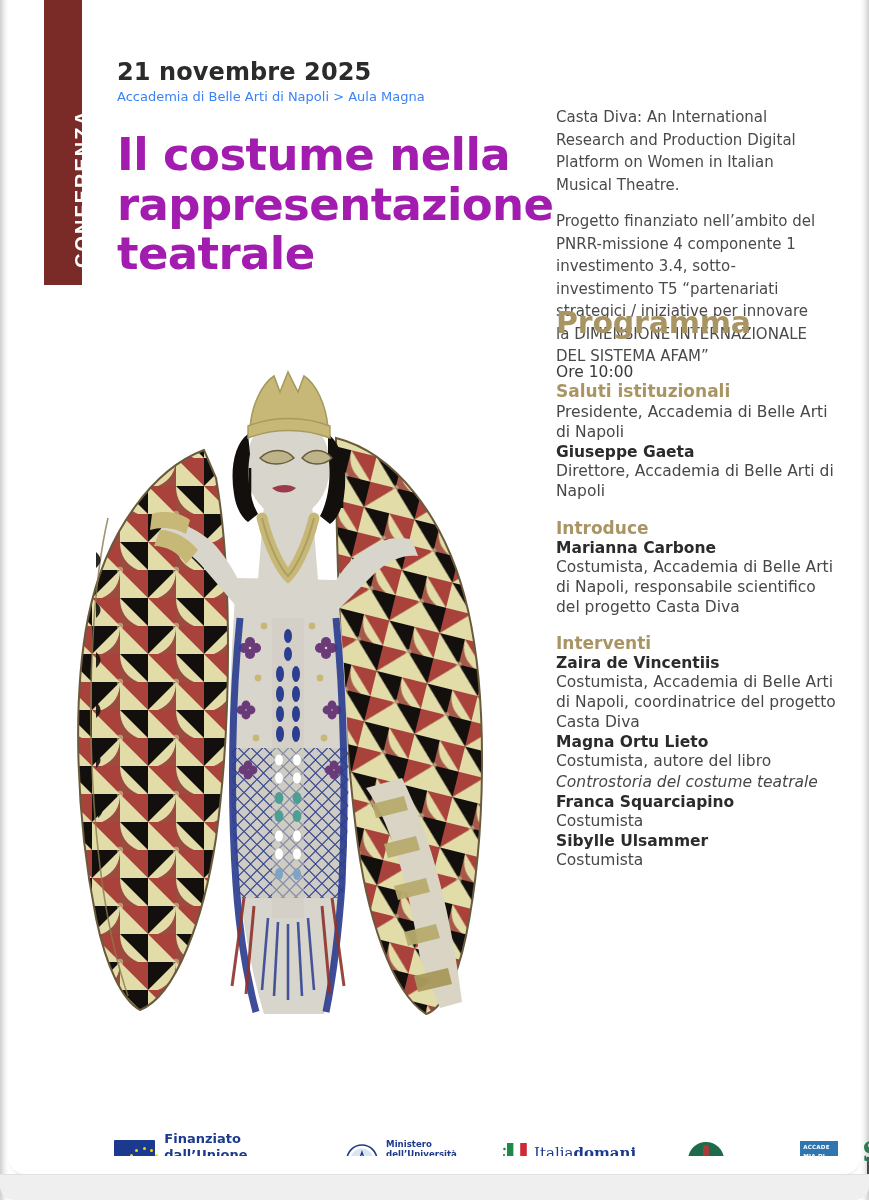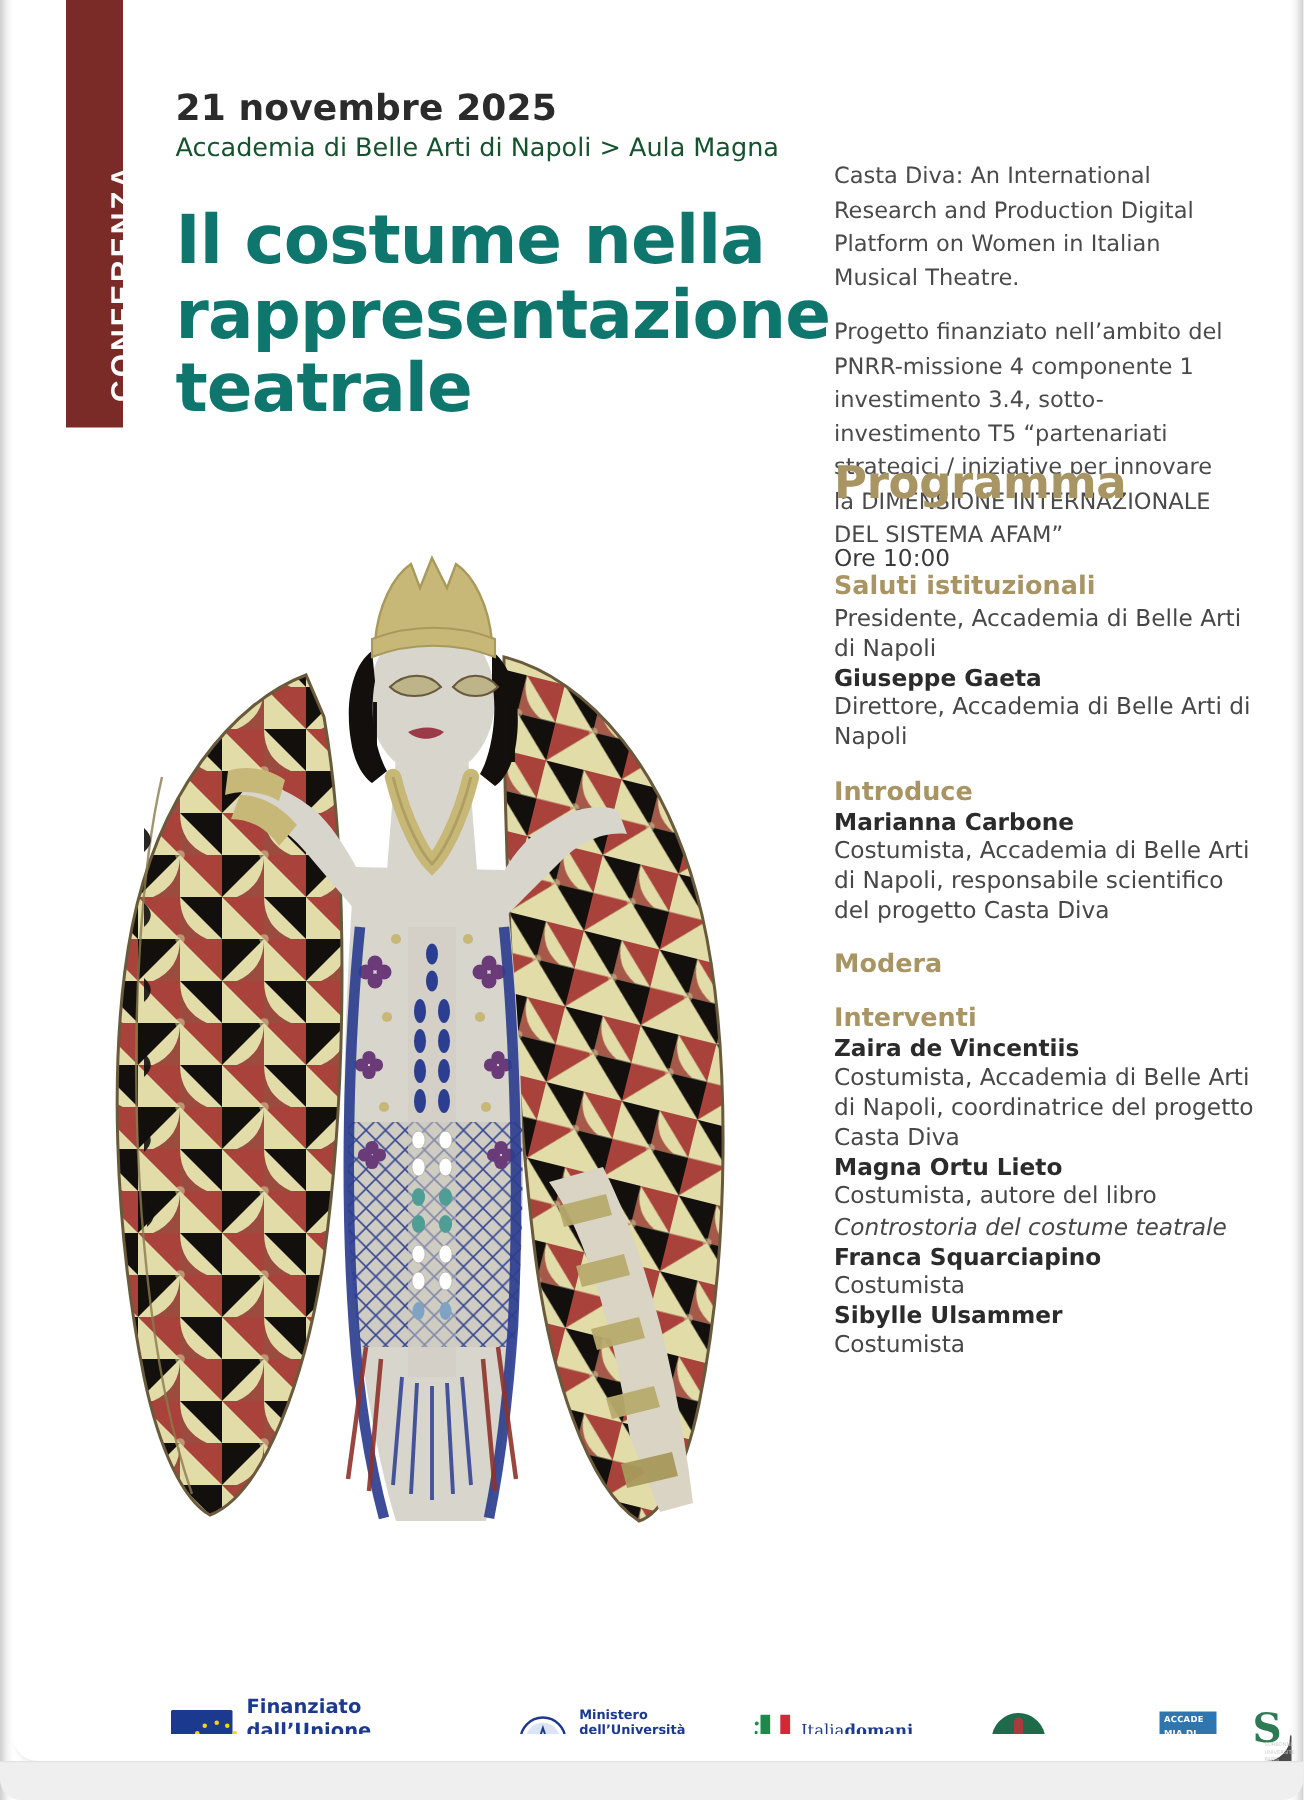--- a/index.html
+++ b/index.html
@@ -39,23 +39,23 @@
     white-space: nowrap;
     color: #ffffff;
     font-size: 20px; font-weight: 700; letter-spacing: 2.0px;
     font-family: "Liberation Sans", sans-serif;
   }
 
   
   .hdr-left { position:absolute; left:117px; top:58px; width:420px; }
   .hdr-date { font-size:24px; font-weight:700; color:#2b2b2b; letter-spacing:.1px;
               font-family:"DejaVu Sans", sans-serif; }
-  .hdr-venue{ font-size:17px; font-weight:400; color:#14532d; margin-top:3px;
+  .hdr-venue{ font-size:13px; font-weight:400; color:#3b82f6; margin-top:3px;
               font-family:"DejaVu Sans", sans-serif; }
-  .hdr-title{ margin-top:26px; color:#0f766e; font-weight:700; font-size:45px;
+  .hdr-title{ margin-top:26px; color:#a21caf; font-weight:700; font-size:45px;
               line-height:1.10; letter-spacing:-0.6px;
               font-family:"DejaVu Sans", sans-serif; }
 
   
   .hdr-right { position:absolute; left:556px; top:62px; width:266px;
                color:#4a4a4a; font-size:15px; line-height:1.50;
                font-family:"DejaVu Sans", sans-serif;margin-top:44px; }
   .hdr-right p + p { margin-top:14px; }
 
   
@@ -92,21 +92,21 @@
   .eu-t1 { font-size:13px; font-weight:700; color:#1b3a8f; line-height:1.22;
            font-family:"DejaVu Sans", sans-serif; }
   .eu-t2 { font-size:7.2px; color:#8d8d8d; margin-top:2px; font-family:"DejaVu Sans", sans-serif; }
 
   .emblem { width:34px; height:40px; position:relative; }
   .mur-txt { margin-left:7px; font-size:8.6px; font-weight:700; color:#1b3a8f;
              line-height:1.25; font-family:"DejaVu Sans", sans-serif; }
 
   .itflag { width:24px; height:34px; position:relative; }
   .id-txt  { margin-left:7px; }
-  .id-t1   { font-size:11px; color:#1b3a8f; font-family:"DejaVu Serif", serif; line-height:1; }
+  .id-t1   { font-size:15px; color:#1b3a8f; font-family:"DejaVu Serif", serif; line-height:1; }
   .id-t1 b { font-weight:700; }
   .id-t2   { font-size:4.1px; color:#7f8fae; margin-top:3px; letter-spacing:.15px;
              font-family:"DejaVu Sans", sans-serif; line-height:1.3; }
 
   .cd-logo { width:36px; height:40px; position:relative; }
   .cd-arc  { position:absolute; left:0; top:2px; width:36px; height:18px;
              background:#1d6b4a; border-radius:18px 18px 0 0; }
   .cd-fig  { position:absolute; left:15px; top:5px; width:6px; height:14px;
              background:#a83b3b; border-radius:3px 3px 1px 1px; }
   .cd-cap  { position:absolute; left:4px; top:20px; width:28px; height:5px;
@@ -389,21 +389,20 @@
 
       <div class="blk">
         <div class="sect">Introduce</div>
         <div class="entry">
           <div class="pname">Marianna Carbone</div>
           <div class="prole">Costumista, Accademia di Belle Arti di Napoli, responsabile scientifico del progetto Casta Diva</div>
         </div>
       </div>
 
       <div class="blk">
-        <div class="sect">Modera</div>
       </div>
 
       <div class="blk">
         <div class="sect">Interventi</div>
         <div class="entry">
           <div class="pname">Zaira de Vincentiis</div>
           <div class="prole">Costumista, Accademia di Belle Arti di Napoli, coordinatrice del progetto Casta Diva</div>
         </div>
         <div class="entry">
           <div class="pname">Magna Ortu Lieto</div>

